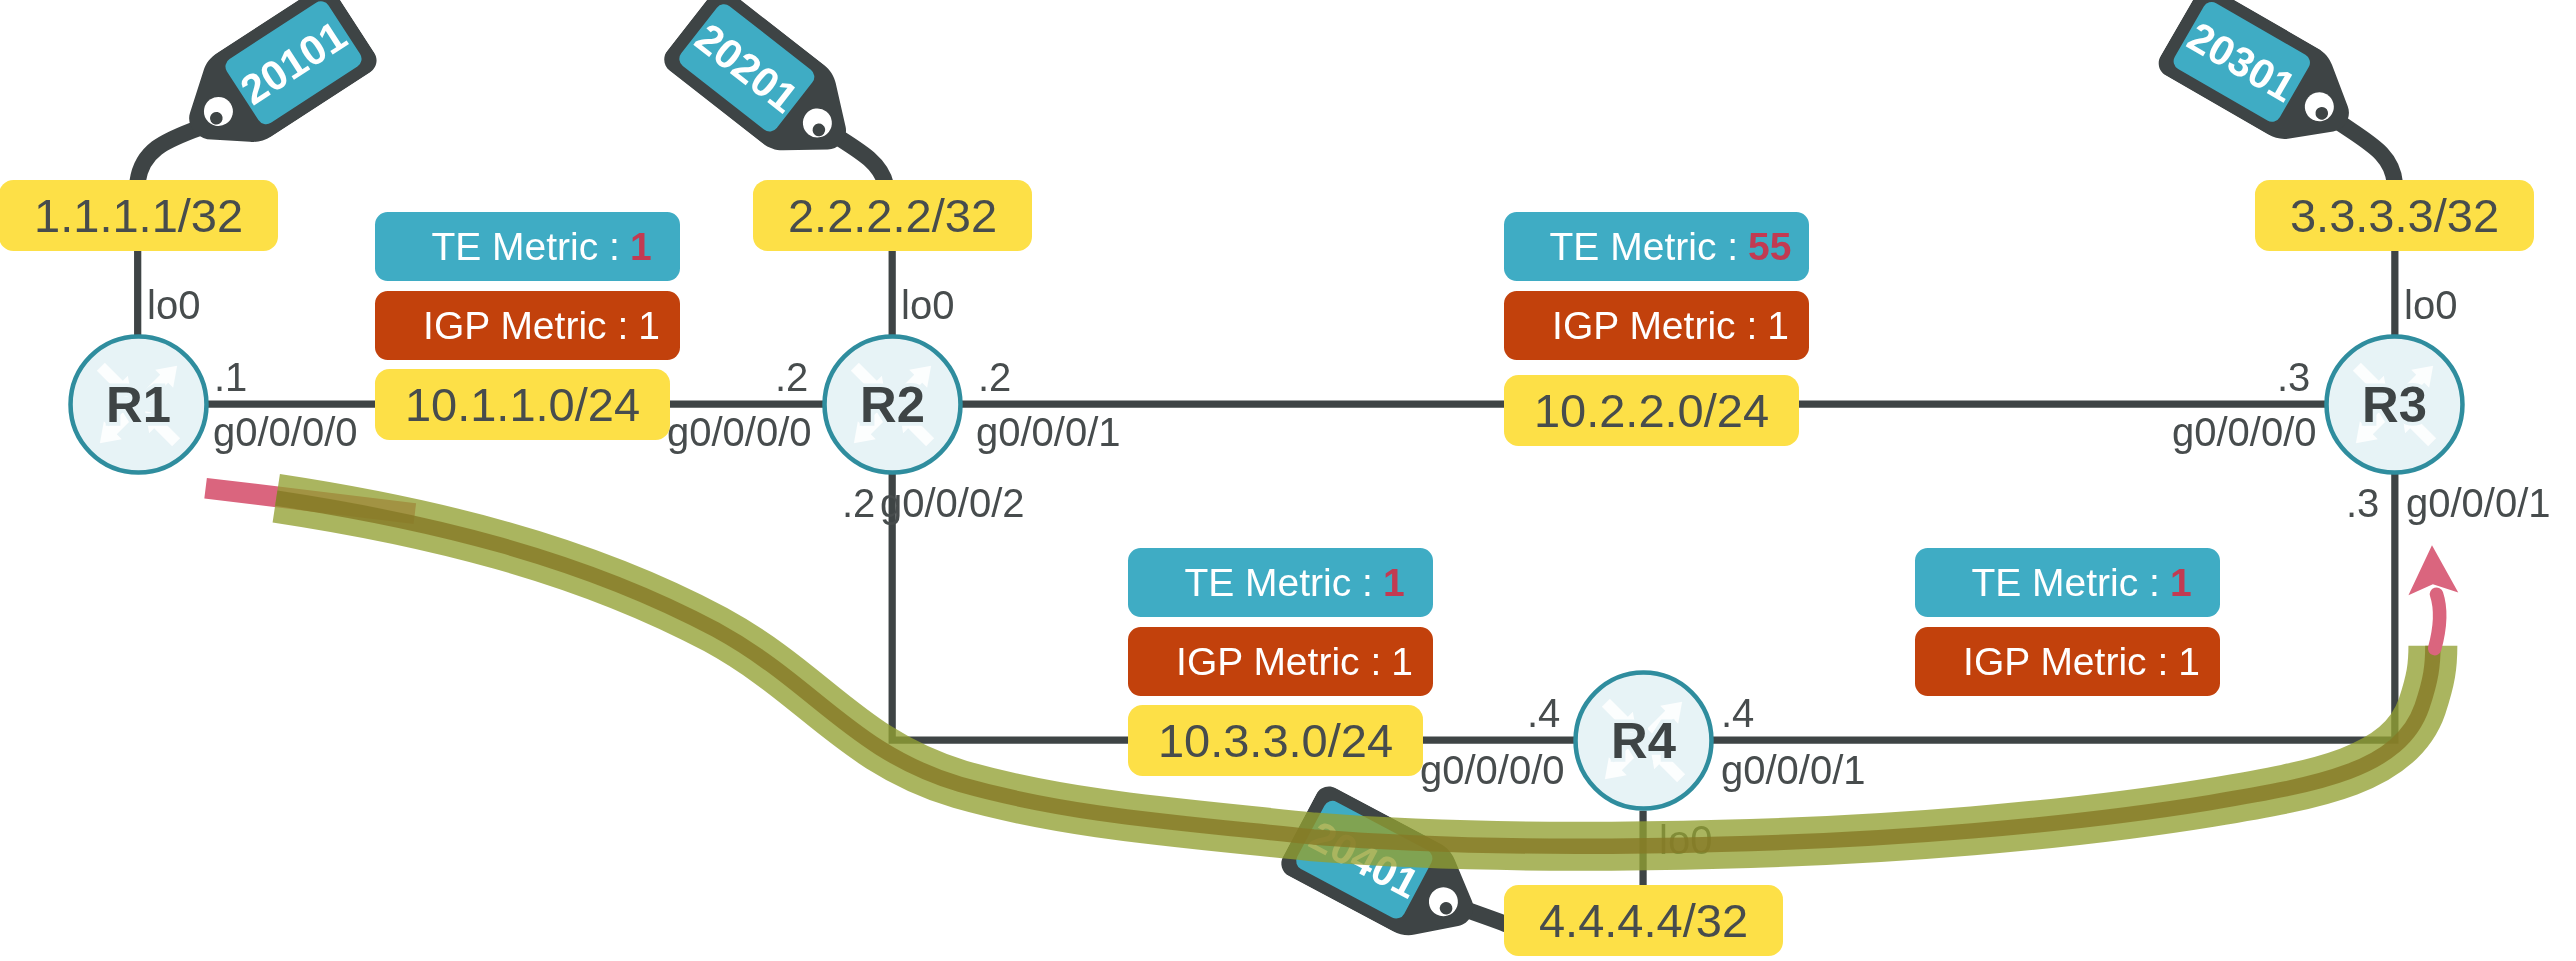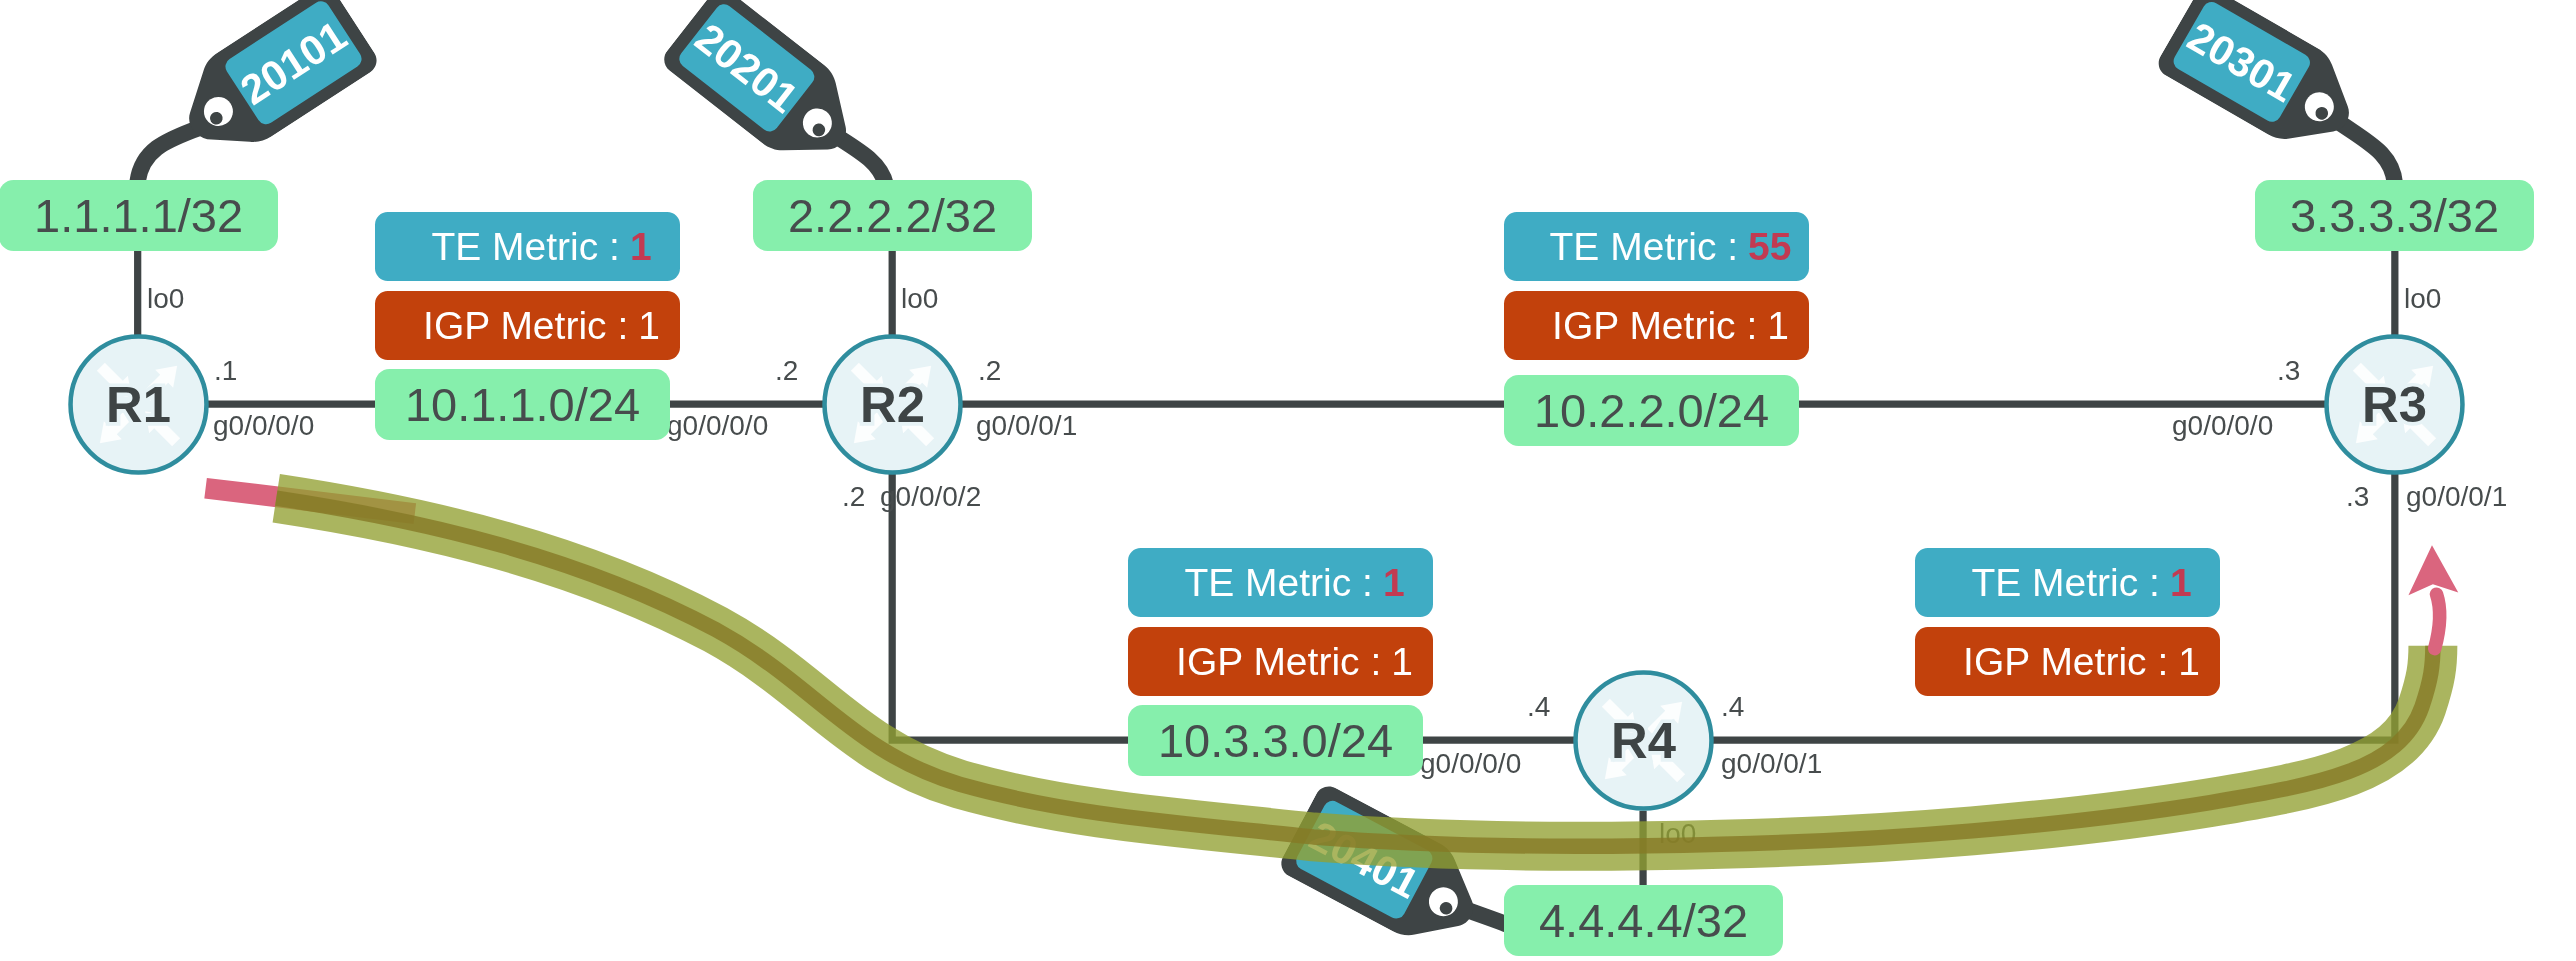--- a/index.html
+++ b/index.html
@@ -2,37 +2,37 @@
 <html style="font-size:14.5px"><head>
 <meta charset="utf-8">
 <style>
   html,body{margin:0;padding:0;background:#ffffff;}
   body{width:2576px;height:962px;position:relative;overflow:hidden;
        font-family:"Liberation Sans", sans-serif;color:#474C4D;}
   .stage{position:absolute;left:0;top:0;width:2576px;height:962px;}
   svg.layer{position:absolute;left:0;top:0;pointer-events:none;}
 
   .lobox,.netbox{
-    position:absolute;height:71px;background:#86efac;border-radius:14.5px;
+    position:absolute;height:71px;background:#fde047;border-radius:14.5px;
     display:flex;align-items:center;justify-content:center;
     font-size:47px;color:#474C4D;white-space:nowrap;z-index:3;}
   .lobox{width:279px;}
   .netbox{width:295px;}
 
   .badge{position:absolute;width:277px;height:69px;border-radius:12.7px;
     display:flex;align-items:center;justify-content:center;
     font-size:39px;color:#ffffff;white-space:nowrap;z-index:3;padding-left:28px;}
   .badge.te{background:#3FACC4;}
   .badge.igp{background:#c2410c;}
   .badge .metric-val{margin-left:10px;font-weight:700;}
   .badge.te .metric-val{color:#C23A52;}
   .badge.igp .metric-val{color:#ffffff;font-weight:400;}
 
   .iflabel,.addrlabel,.lolabel{
-    position:absolute;font-size:28px;color:#474C4D;white-space:nowrap;z-index:2;}
+    position:absolute;font-size:40px;color:#474C4D;white-space:nowrap;z-index:2;}
 
   .router{position:absolute;width:145px;height:145px;z-index:4;}
   .tag{position:absolute;width:199px;height:100px;z-index:5;}
   .overlay{z-index:6;}
   .wires{z-index:1;}
 </style>
 </head>
 <body>
 
 <div class="stage">

